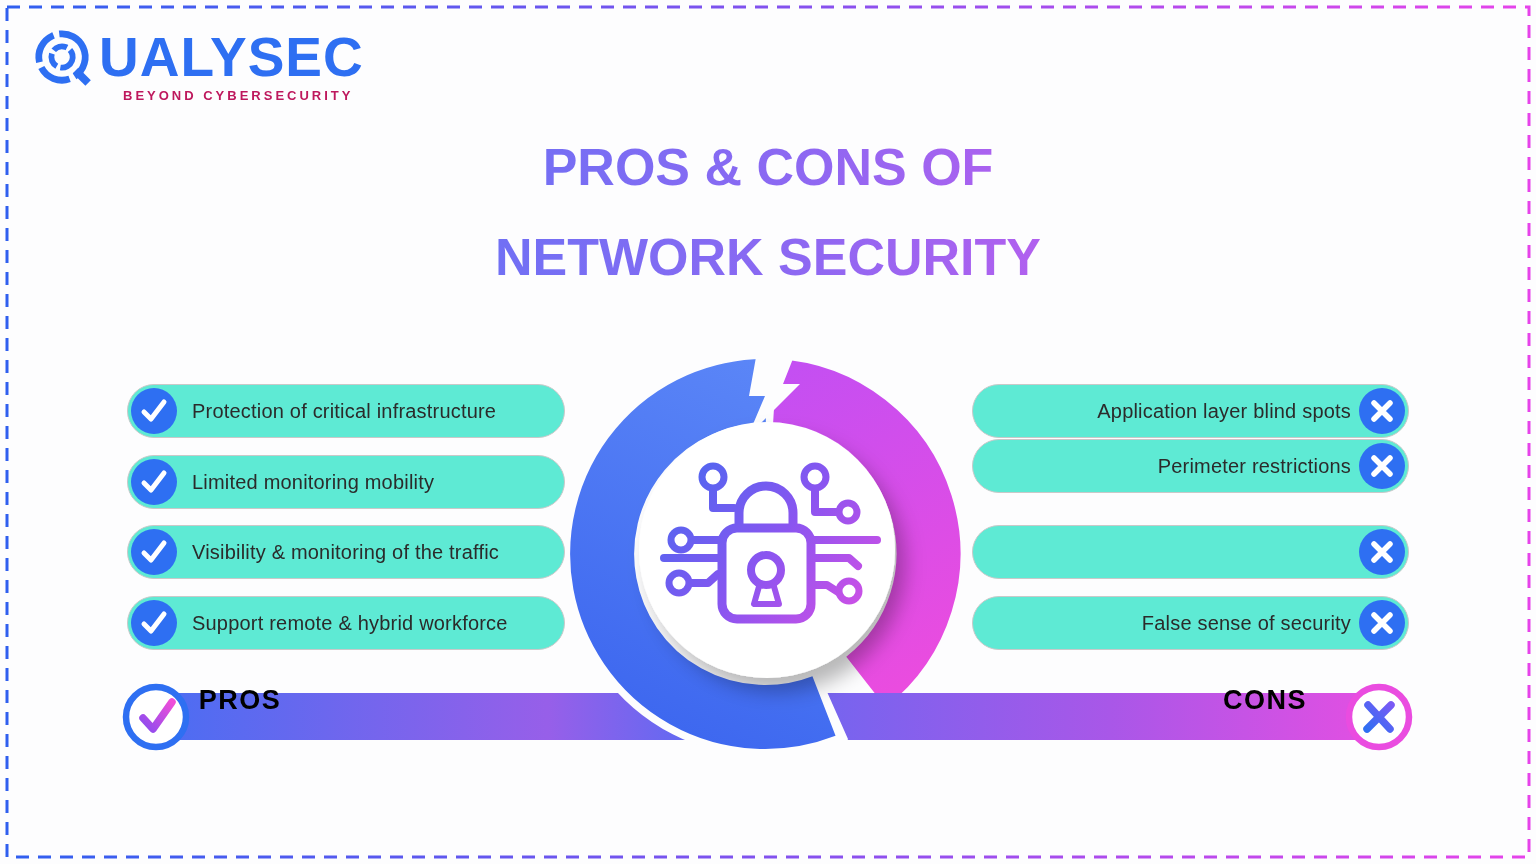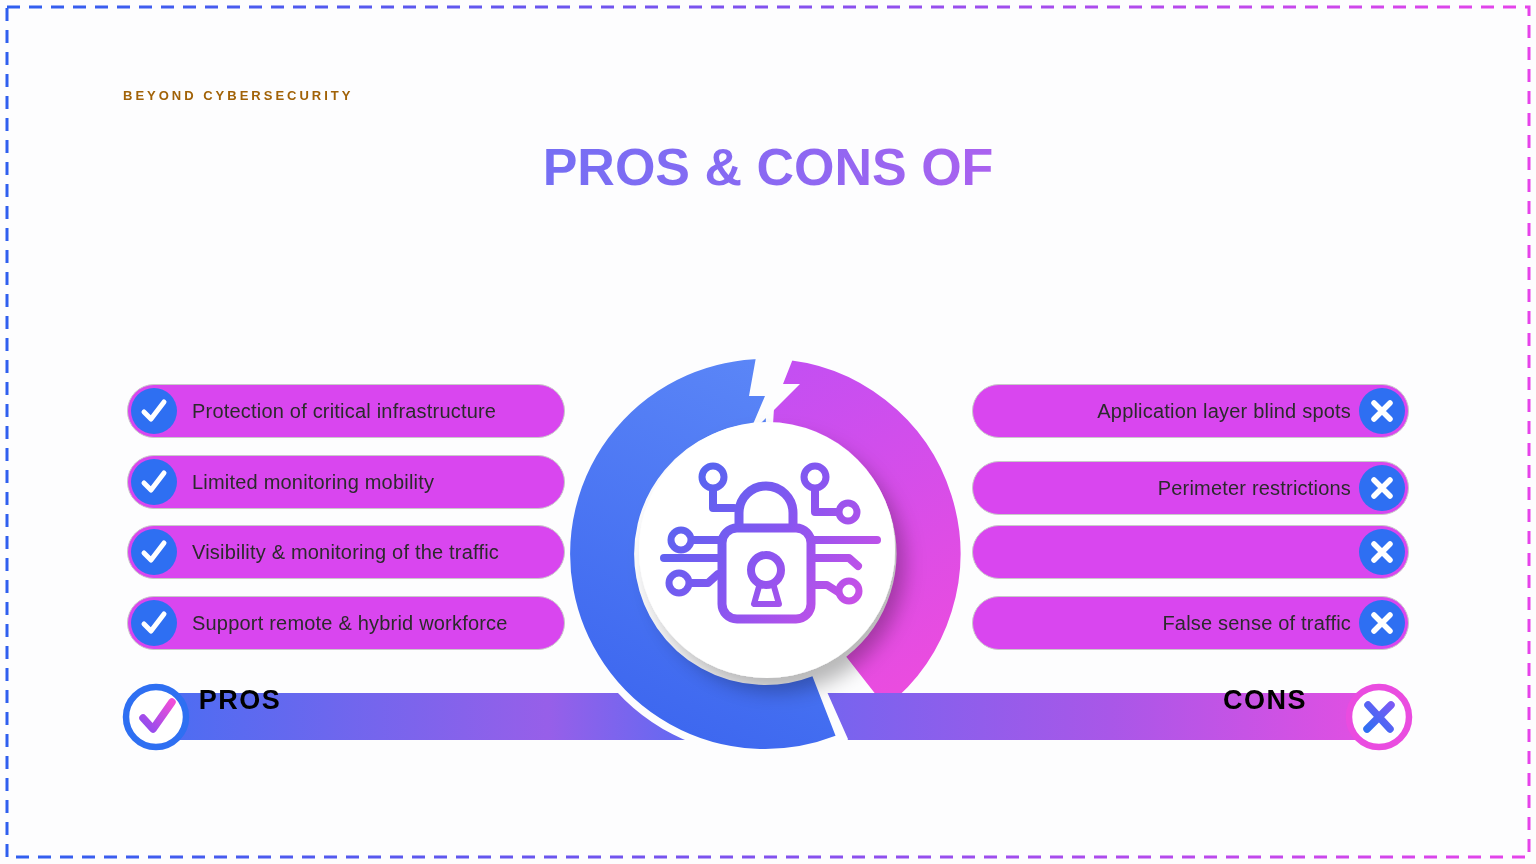--- a/index.html
+++ b/index.html
@@ -3,35 +3,35 @@
 <meta charset="utf-8">
 <style>
   html,body{margin:0;padding:0;background:#fdfdfe;}
   .stage{position:relative;width:1536px;height:864px;background:#fdfdfe;overflow:hidden;
          font-family:"Liberation Sans",sans-serif;}
   .abs{position:absolute;}
 
   
   .logo{left:33px;top:28px;display:flex;align-items:center;gap:8px;}
   .logo-text{font-size:55px;font-weight:bold;color:#2e6ff2;letter-spacing:1px;line-height:1;}
-  .logo-tagline{left:123px;top:88px;font-size:13px;font-weight:bold;color:#a16207;letter-spacing:3px;}
+  .logo-tagline{left:123px;top:88px;font-size:13px;font-weight:bold;color:#be185d;letter-spacing:3px;}
 
   
   .headline{left:0;top:122px;width:1536px;text-align:center;
             font-size:52px;font-weight:bold;line-height:90px;letter-spacing:0px;
             color:#9a63ef;}
   @supports ((-webkit-background-clip:text) or (background-clip:text)){
     .headline{
       background:linear-gradient(90deg,#4b7af7 6%,#8d68f2 52%,#f551e8 97%);
       -webkit-background-clip:text;background-clip:text;
       color:transparent;-webkit-text-fill-color:transparent;}
   }
 
   
-  .pill{position:absolute;height:54px;background:#d946ef;border:1.6px solid #c9c9c9;
+  .pill{position:absolute;height:54px;background:#5eead4;border:1.6px solid #c9c9c9;
         border-radius:28px;box-sizing:border-box;display:flex;align-items:center;}
   .pill.left{left:127px;width:438px;}
   .pill.right{left:972px;width:437px;justify-content:flex-end;}
   .pill-icon{width:46px;height:46px;flex:0 0 46px;}
   .pill.left  .pill-icon{margin-left:3px;margin-right:15px;}
   .pill.right .pill-icon{margin-right:3px;margin-left:8px;}
   .pill-label{font-size:20px;color:#2b2b2b;letter-spacing:0.2px;white-space:nowrap;}
   .pill.right .pill-label{text-align:right;}
 
   
@@ -51,24 +51,33 @@
     <defs>
       <linearGradient id="borderGrad" x1="0" y1="0" x2="1536" y2="0" gradientUnits="userSpaceOnUse">
         <stop offset="0" stop-color="#2f5fef"></stop>
           <stop offset="0.55" stop-color="#8a50ee"></stop>
           <stop offset="1" stop-color="#e743ea"></stop>
       </linearGradient>
     </defs>
     <rect x="7" y="7" width="1522" height="850" fill="none" stroke="url(#borderGrad)" stroke-width="3" stroke-dasharray="13 9"></rect>
   </svg>
 
+  <div class="abs logo">
+    <svg width="58" height="58" viewBox="0 0 60 60">
+      <circle cx="30" cy="30" r="24" fill="none" stroke="#2e6ff2" stroke-width="7" stroke-dasharray="34 6" transform="rotate(-25 30 30)"></circle>
+      <circle cx="30" cy="30" r="11" fill="none" stroke="#2e6ff2" stroke-width="6" stroke-dasharray="15 4" transform="rotate(20 30 30)"></circle>
+      <line x1="44" y1="44" x2="57" y2="57" stroke="#2e6ff2" stroke-width="8"></line>
+    </svg>
+    <span class="logo-text">UALYSEC</span>
+  </div>
   <div class="abs logo-tagline">BEYOND CYBERSECURITY</div>
 
   <div class="abs headline">
     <div>PROS &amp; CONS OF</div>
+    <div>NETWORK SECURITY</div>
   </div>
 
   <svg class="abs" width="1536" height="864" viewBox="0 0 1536 864" style="left:0;top:0;">
     <defs>
       <linearGradient id="blueGrad" x1="766" y1="360" x2="600" y2="720" gradientUnits="userSpaceOnUse">
         <stop offset="0" stop-color="#5b86f7"></stop>
           <stop offset="1" stop-color="#3c66ef"></stop>
       </linearGradient>
       <linearGradient id="pinkGrad" x1="790" y1="370" x2="950" y2="660" gradientUnits="userSpaceOnUse">
         <stop offset="0" stop-color="#c44ff2"></stop>
@@ -171,35 +180,35 @@
     <span class="pill-label">Support remote &amp; hybrid workforce</span>
   </div>
 
   <div class="pill right" style="top:384px;">
     <span class="pill-label">Application layer blind spots</span>
     <svg class="pill-icon" viewBox="0 0 46 46">
         <circle cx="23" cy="23" r="23" fill="#2e6ff2"></circle>
         <path d="M15 15 L31 31 M31 15 L15 31" fill="none" stroke="#ffffff" stroke-width="5.5" stroke-linecap="round"></path>
       </svg>
   </div>
-  <div class="pill right" style="top:461px;">
+  <div class="pill right" style="top:439px;">
     <span class="pill-label">Perimeter restrictions</span>
     <svg class="pill-icon" viewBox="0 0 46 46">
         <circle cx="23" cy="23" r="23" fill="#2e6ff2"></circle>
         <path d="M15 15 L31 31 M31 15 L15 31" fill="none" stroke="#ffffff" stroke-width="5.5" stroke-linecap="round"></path>
       </svg>
   </div>
   <div class="pill right" style="top:525px;">
     <svg class="pill-icon" viewBox="0 0 46 46">
         <circle cx="23" cy="23" r="23" fill="#2e6ff2"></circle>
         <path d="M15 15 L31 31 M31 15 L15 31" fill="none" stroke="#ffffff" stroke-width="5.5" stroke-linecap="round"></path>
       </svg>
   </div>
   <div class="pill right" style="top:596px;">
-    <span class="pill-label">False sense of traffic</span>
+    <span class="pill-label">False sense of security</span>
     <svg class="pill-icon" viewBox="0 0 46 46">
         <circle cx="23" cy="23" r="23" fill="#2e6ff2"></circle>
         <path d="M15 15 L31 31 M31 15 L15 31" fill="none" stroke="#ffffff" stroke-width="5.5" stroke-linecap="round"></path>
       </svg>
   </div>
 
   <div class="ribbon-label pros">PROS</div>
   <div class="ribbon-label cons">CONS</div>
 
 </div>

